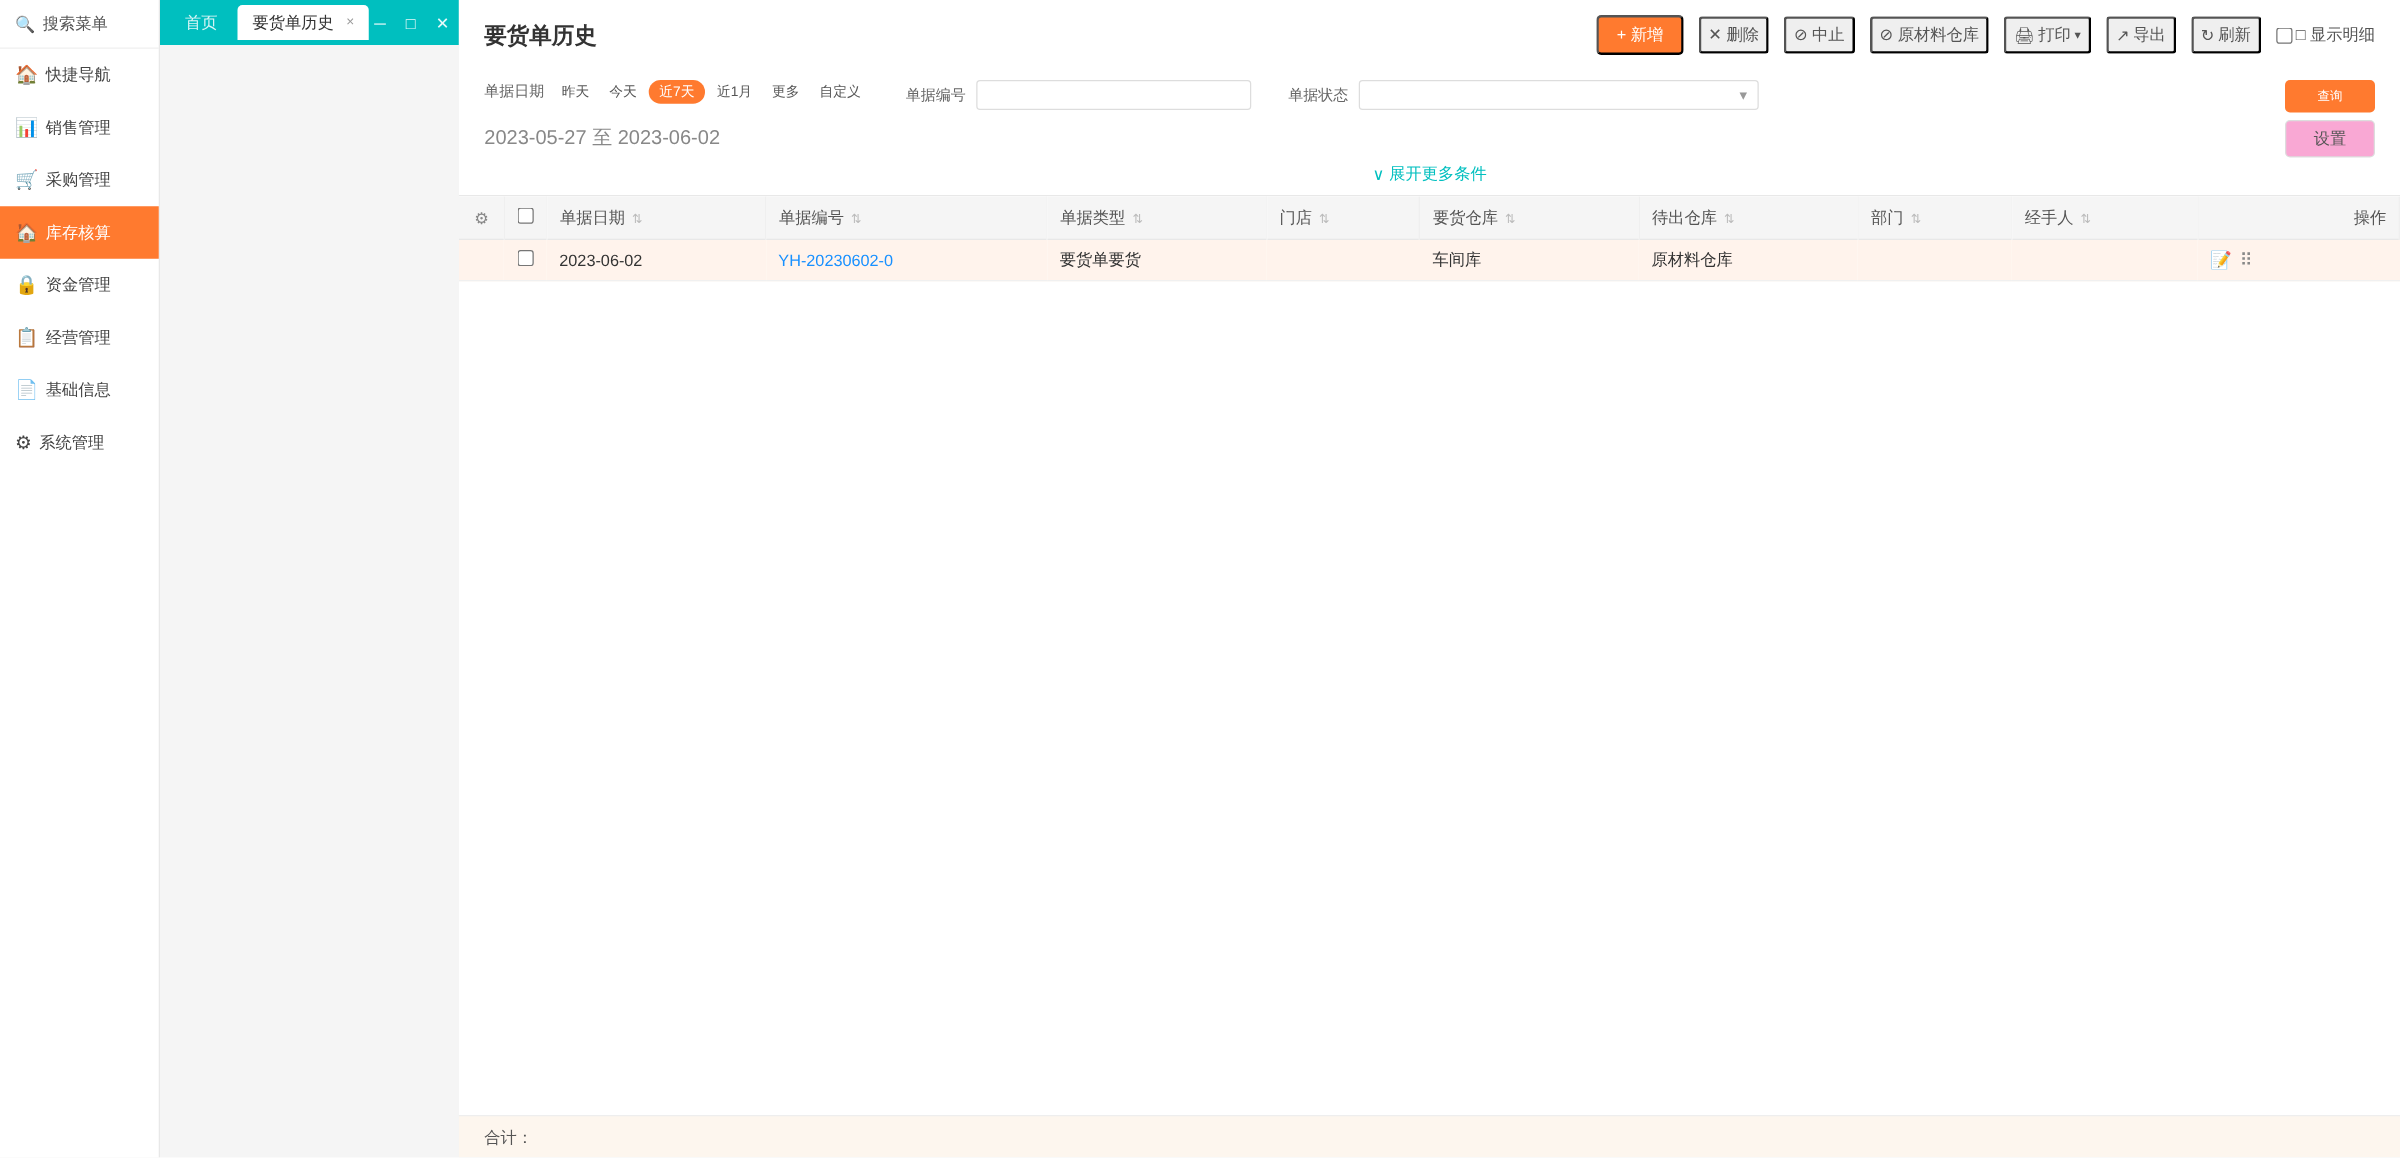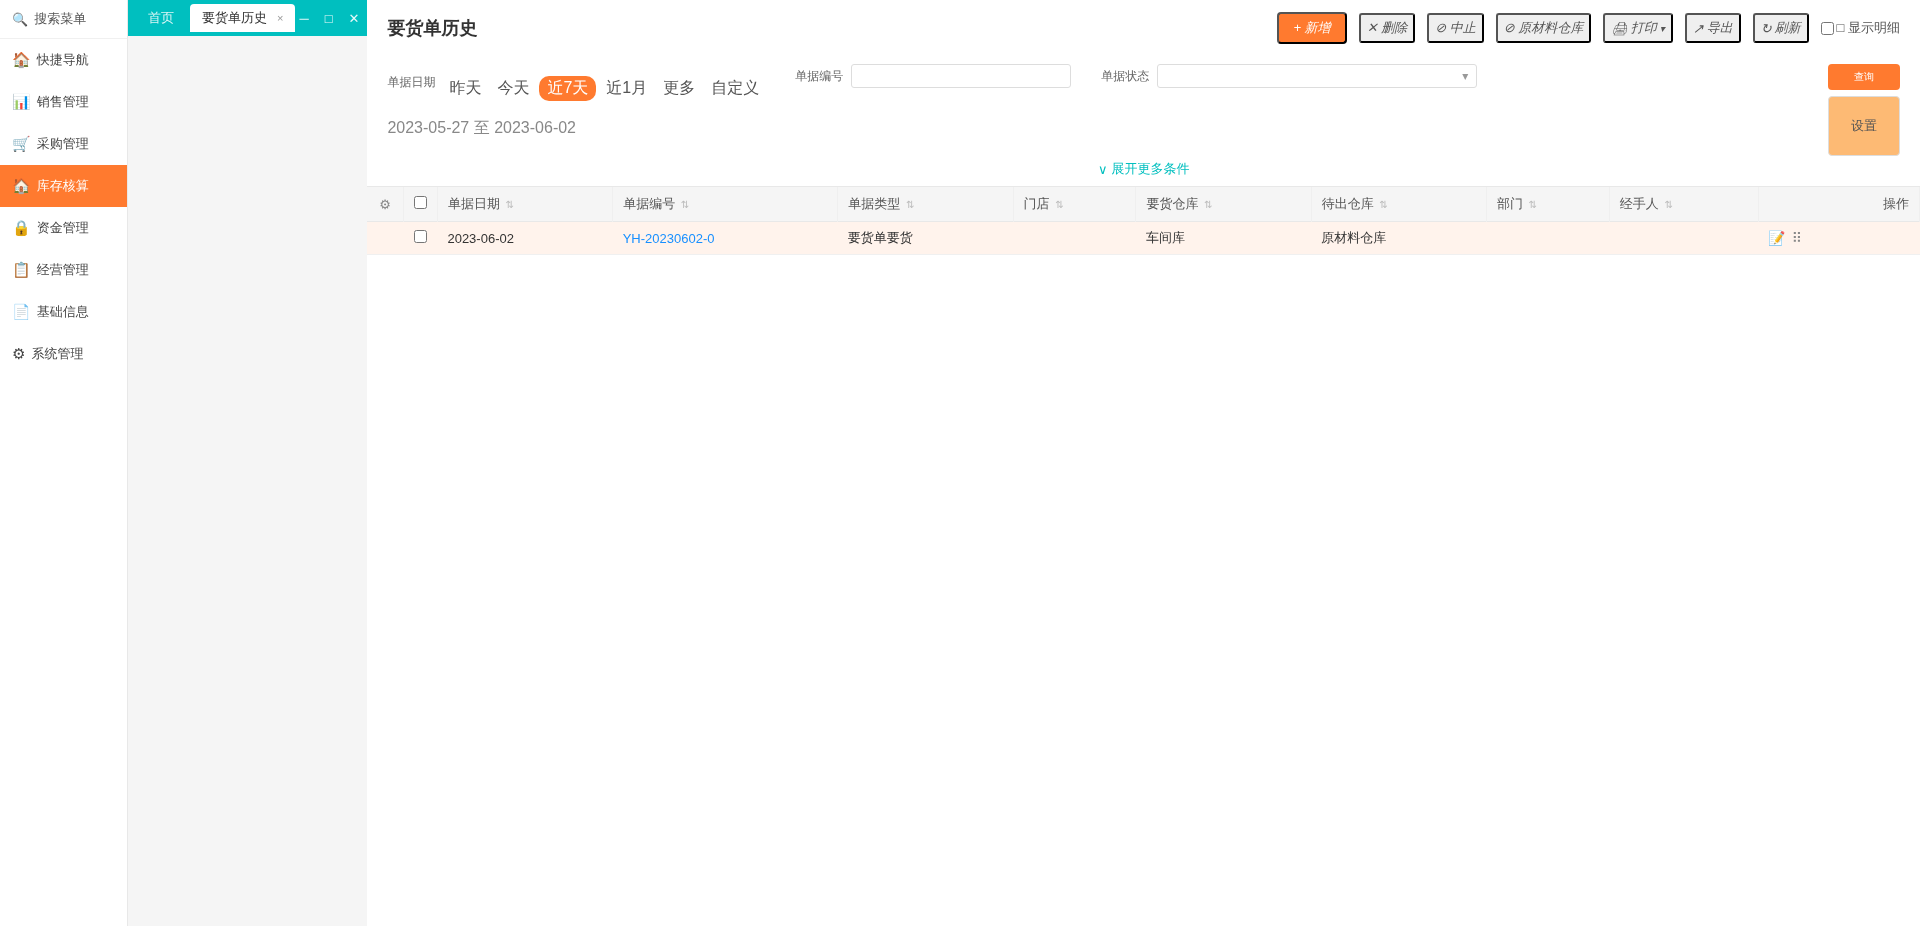--- a/index.html
+++ b/index.html
@@ -121,21 +121,20 @@
     }
     .toolbar-btn {
       display: flex;
       align-items: center;
       gap: 3px;
       cursor: pointer;
       color: #555;
       font-size: 13px;
       padding: 4px 6px;
       border-radius: 3px;
-      font-style: italic;
     }
     .toolbar-btn.primary {
       background: #ff7a2f;
       color: #fff;
       padding: 5px 14px;
       border-radius: 4px;
       font-size: 13px;
     }
     .filter-group {
       display: flex;
@@ -149,23 +148,22 @@
     }
     .filter-date-btns {
       display: flex;
       align-items: center;
       gap: 4px;
     }
     .date-btn {
       padding: 2px 6px;
       cursor: pointer;
       color: #555;
-      font-size: 16px;
-      border-radius: 3px;
-      margin-top: 12px;
+      font-size: 11px;
+      border-radius: 3px;
     }
     .date-btn.active {
       background: #ff7a2f;
       color: #fff;
       border-radius: 10px;
       padding: 2px 8px;
     }
     .date-range-text {
       color: #888;
       font-size: 16px;
@@ -213,24 +211,24 @@
     .query-btn {
       background: #ff7a2f;
       color: #fff;
       border: none;
       padding: 6px 22px;
       border-radius: 4px;
       cursor: pointer;
       font-size: 10px;
     }
     .setting-btn {
-      background: #fdba74;
+      background: #f9a8d4;
       color: #555;
       border: 1px solid #ddd;
-      padding: 20px 22px;
+      padding: 5px 22px;
       border-radius: 4px;
       cursor: pointer;
       font-size: 13px;
     }
 
     
     .table-wrap {
       flex: 1;
       overflow: auto;
       background: #fff;
@@ -528,15 +526,18 @@
               <div class="row-actions">
                 <span class="row-action-btn" title="编辑">📝</span>
                 <span class="row-action-btn" title="详情">⠿</span>
               </div>
             </td>
           </tr>
         </tbody>
       </table>
     </div>
 
+    <div class="table-footer">
+      <span>合计：</span>
+    </div>
 
   </div>
 </div>
 
 </body></html>

